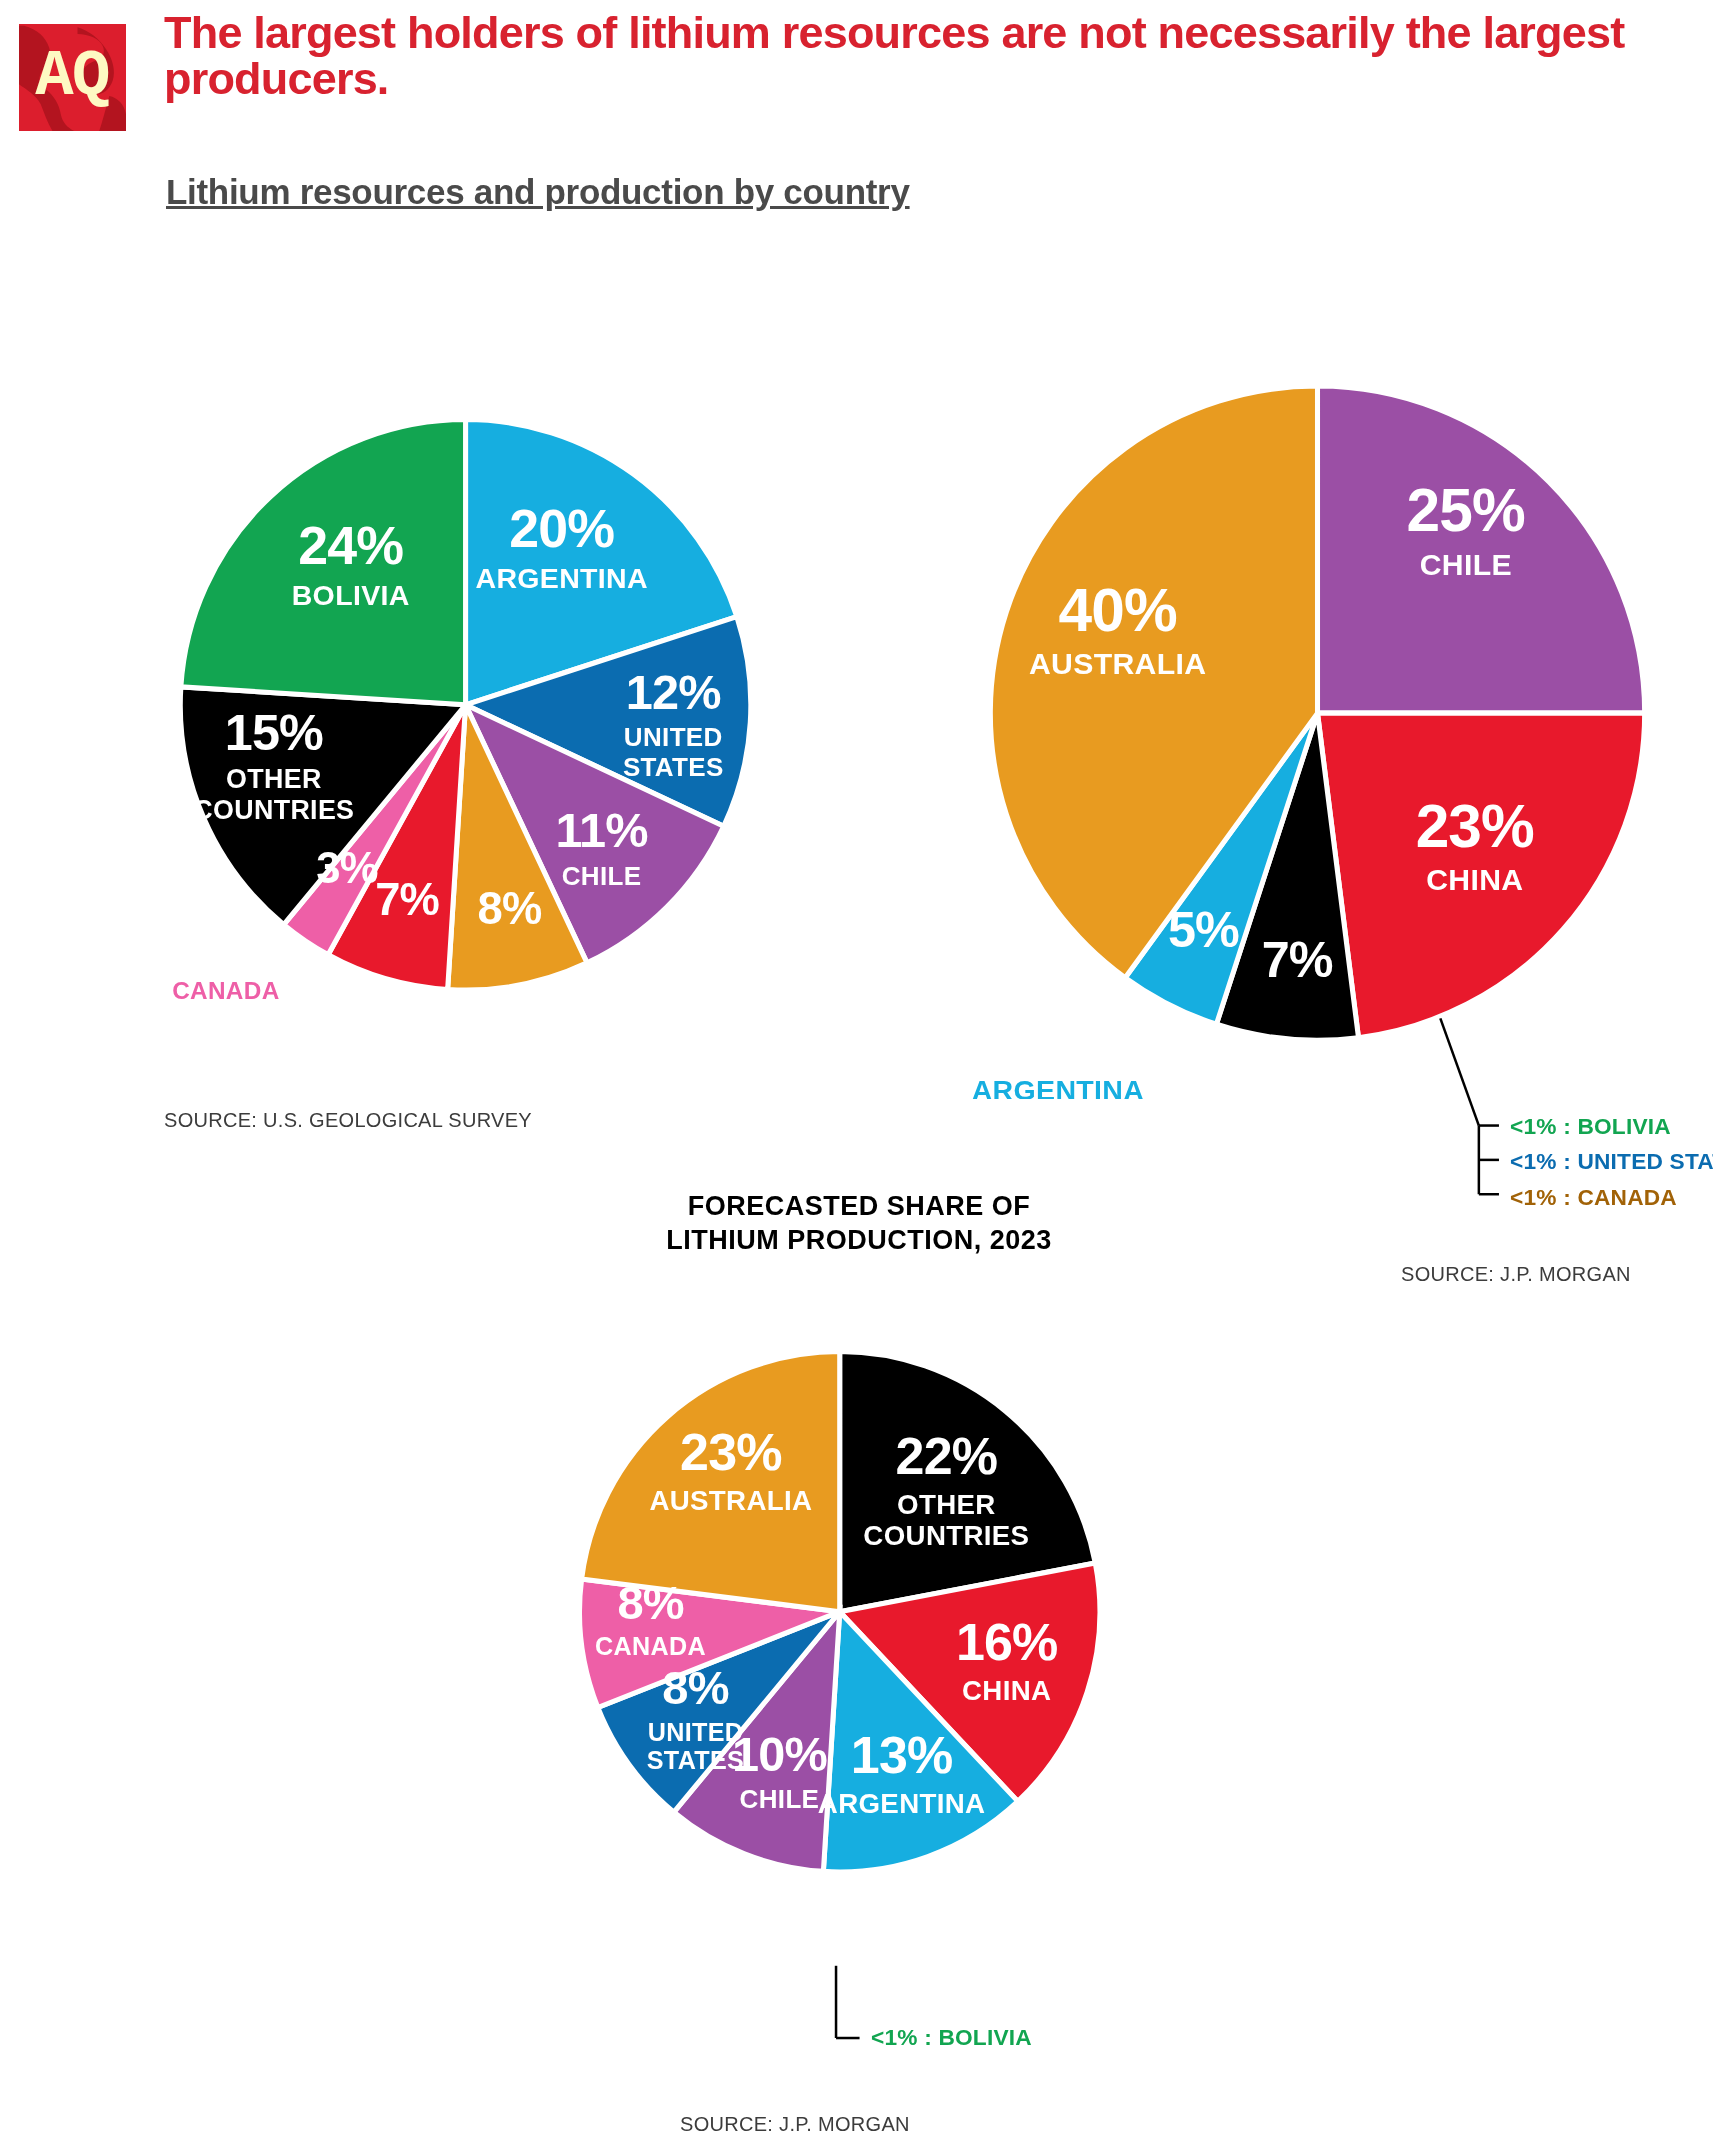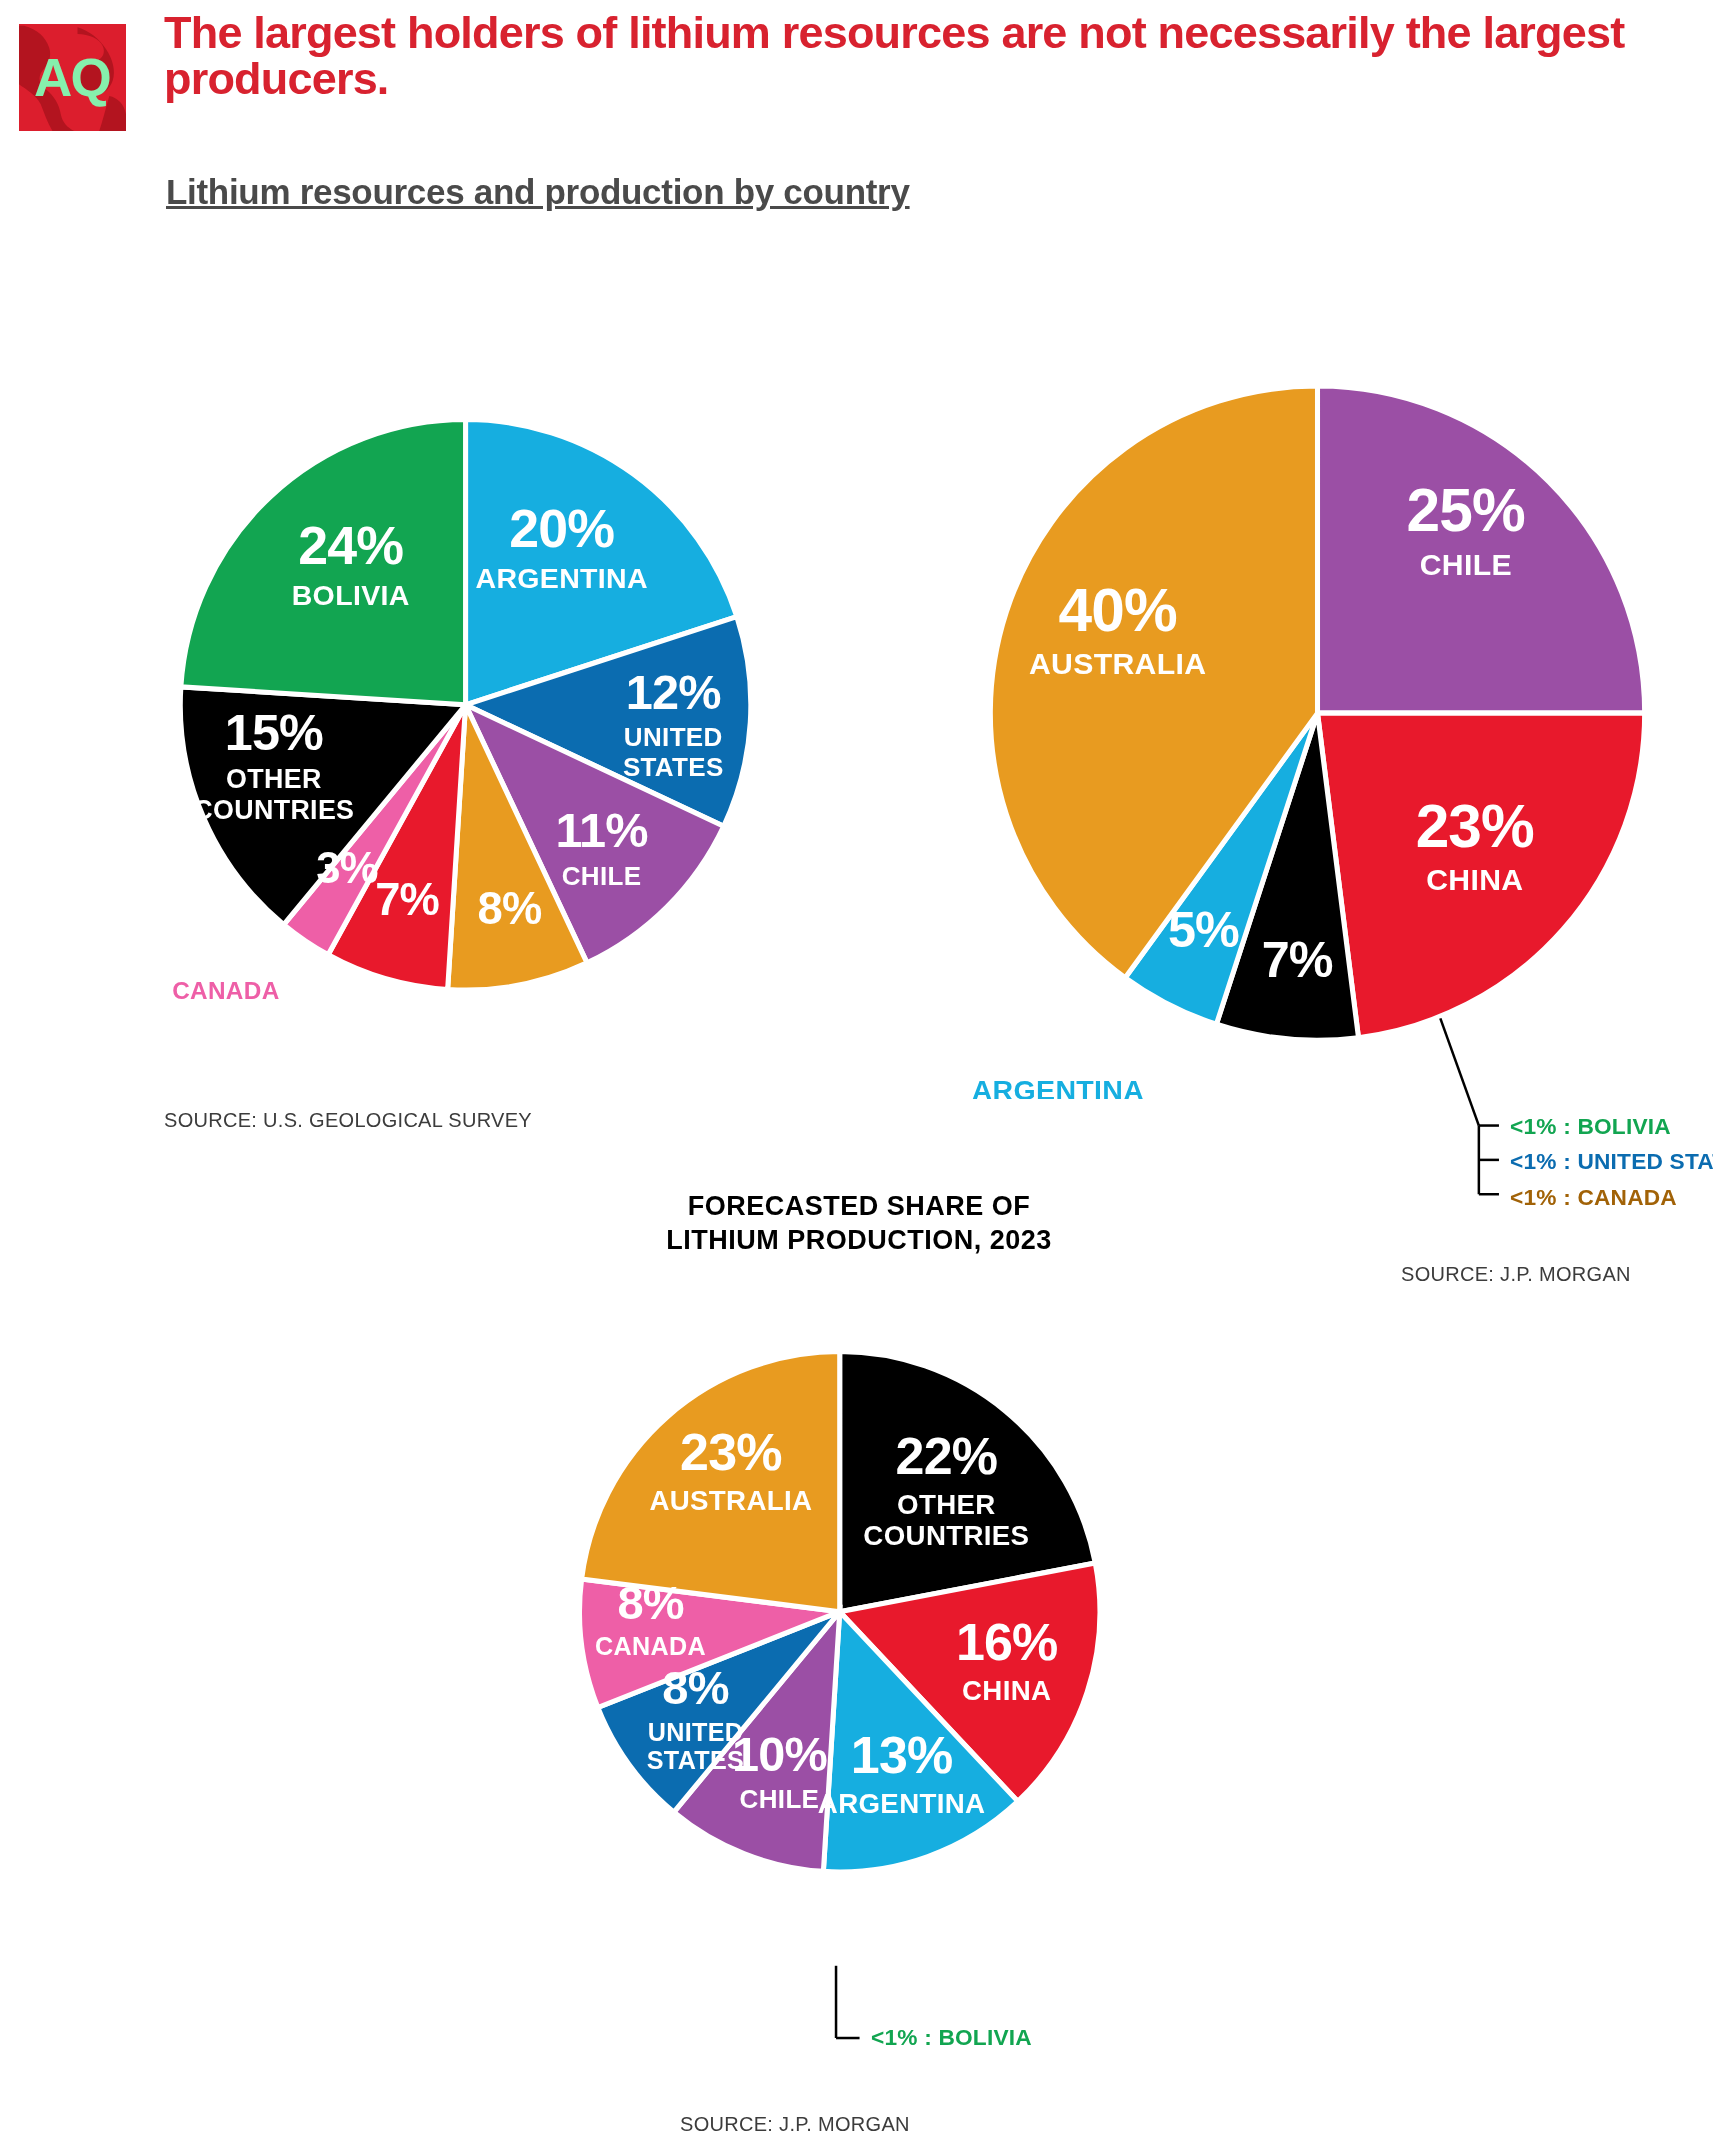--- a/index.html
+++ b/index.html
@@ -37,24 +37,24 @@
     width: 107px; height: 107px;
     opacity: 1;
   }
   #logo .aq {
     position: absolute;
     left: 0; top: 0;
     width: 107px; height: 107px;
     display: flex;
     align-items: center;
     justify-content: center;
-    color: #86efac;
-    font-family: Liberation Sans, sans-serif;
-    font-weight: 700;
-    font-size: 53px;
+    color: #fef9c3;
+    font-family: Liberation Mono, monospace;
+    font-weight: 700;
+    font-size: 64px;
     letter-spacing: -1.7px;
     line-height: 1;
   }
   #headline {
     position: absolute;
     left: 164px; top: 10px;
     width: 1536px;
     color: #D8222F;
     font-family: Liberation Sans, sans-serif;
     font-weight: 700;

